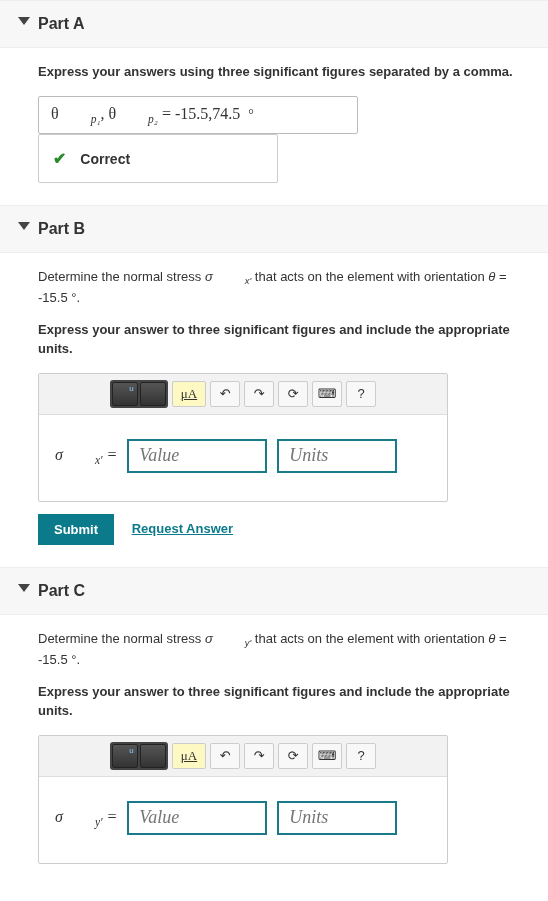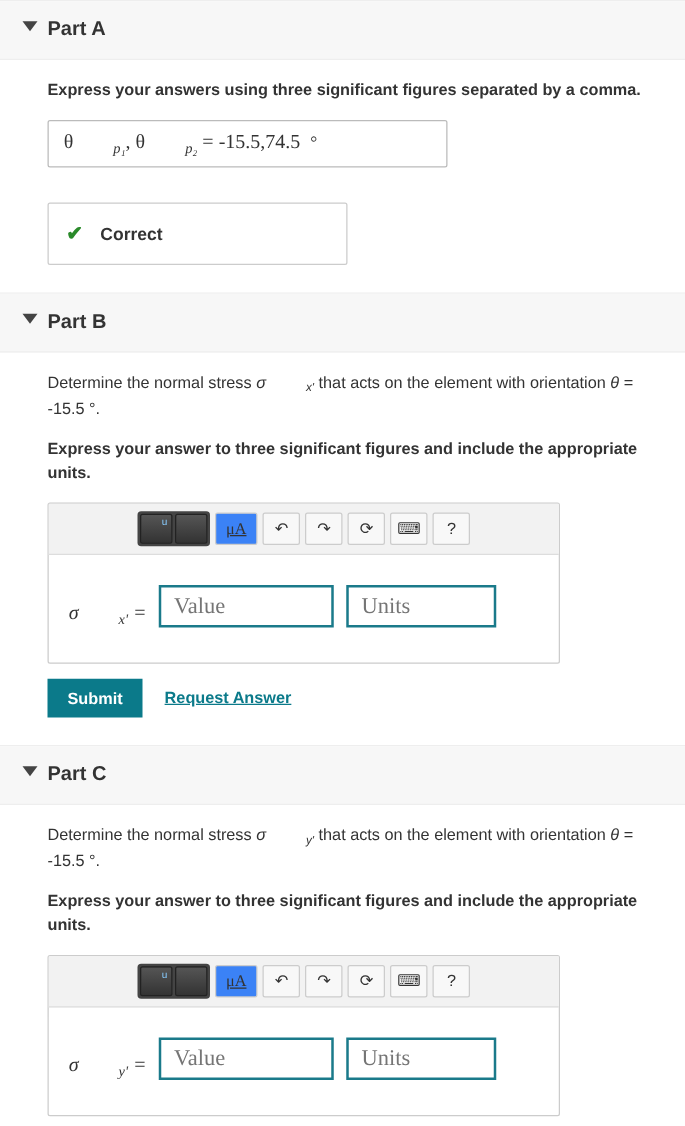--- a/index.html
+++ b/index.html
@@ -60,21 +60,21 @@
   .btn-submit-disabled { background: #eee; color: #bbb; cursor: default; }
   .link {
     color: #0b7a8a;
     text-decoration: underline;
     font-size: 13px;
     font-weight: bold;
     margin-left: 14px;
     cursor: pointer;
   }
   .feedback {
-    margin-top: 28px;
+    margin-top: 0;
     border: 1px solid #ccc;
     border-radius: 2px;
     padding: 14px 14px;
     width: 240px;
     font-weight: bold;
     font-size: 14px;
   }
   .check {
     color: #2a8a2a;
     font-weight: bold;
@@ -118,46 +118,47 @@
   .tb-btn-light {
     width: 30px; height: 26px;
     background: #f8f8f8;
     border: 1px solid #ccc;
     border-radius: 2px;
     color: #333;
     font-size: 13px;
     display:flex; align-items:center; justify-content:center;
   }
   .ua-label {
-    background: #3b82f6;
+    background: #fef9c3;
     border: 1px solid #ccc;
     border-radius: 2px;
     padding: 4px 8px;
     font-family: "Times New Roman", serif;
     font-size: 13px;
     text-decoration: underline;
   }
   .editor-body {
     padding: 24px 16px 28px;
     display: flex;
-    align-items: flex-end;
+    align-items: center;
     gap: 10px;
   }
   .var-label {
     font-family: "Times New Roman", serif;
     font-style: italic;
     font-size: 16px;
     color: #333;
     white-space: nowrap;
   }
   .field {
     border: 2px solid #1a7a8a;
     height: 34px;
     padding: 0 10px;
     font-family: "Times New Roman", serif;
+    font-style: italic;
     font-size: 18px;
     color: #14532d;
     background:#fff;
   }
   .field-value { width: 140px; }
   .field-units { width: 120px; }
   sub { font-size: 0.72em; font-style: italic; margin-left: 32px; }
 </style>
 </head>
 <body>

